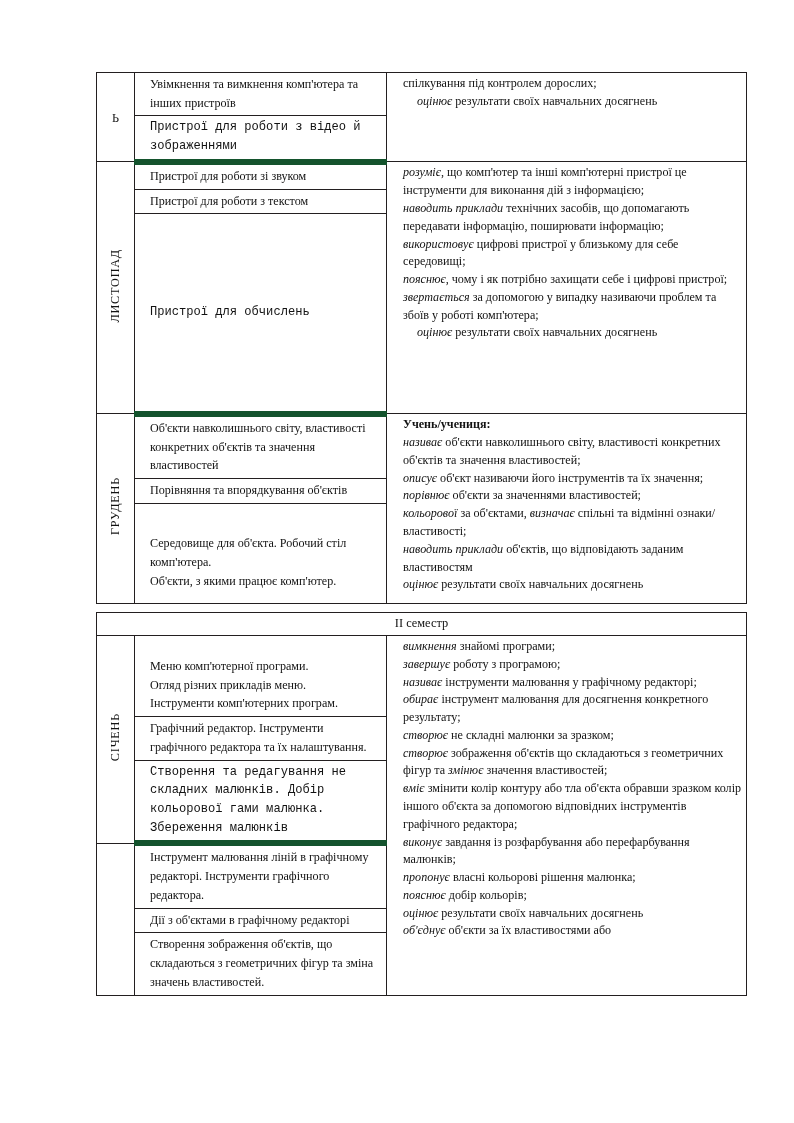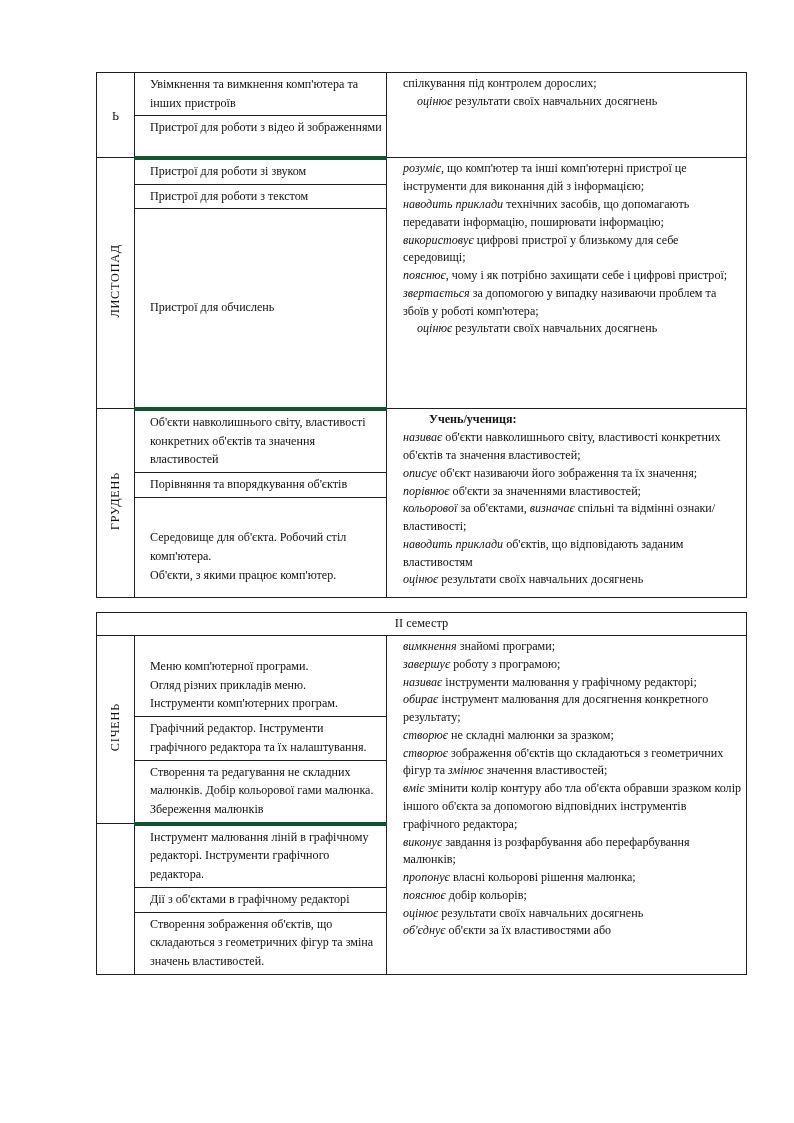--- a/index.html
+++ b/index.html
@@ -81,37 +81,38 @@
     padding-left: 15px;
   }
   td.outcome {
     font-size: 12.1px;
     line-height: 1.47;
     padding-left: 16px;
   }
 
   
   tr.block-end > td {
-    border-bottom: 4px solid #14532d;
+    border-bottom: 6px solid #14532d;
+    font-family: Liberation Mono, monospace;
   }
 
   .sem-head td {
     text-align: center;
     font-size: 12.4px;
     padding: 2px 0 3px 0;
   }
 
   .outcome p {
     margin: 0;
   }
   .outcome .ind {
     text-indent: 14px;
   }
   i { font-style: italic; }
-  b { font-weight: bold; margin-left: 26px; }
+  b { font-weight: bold; }
 </style>
 </head>
 <body>
 
 <div class="page">
 
   <table class="tbl" id="table-sem1">
     <colgroup>
       <col class="c-month">
         <col class="c-topic">
@@ -167,21 +168,21 @@
       <tr>
         <td class="month" rowspan="3">
           <span class="vert">ГРУДЕНЬ</span>
         </td>
         <td class="topic">
           <span>Об'єкти навколишнього світу, властивості конкретних об'єктів та значення властивостей</span>
         </td>
         <td class="outcome" rowspan="3">
           <p><b>Учень/учениця:</b></p>
           <p><i>називає</i><span> об'єкти навколишнього світу, властивості конкретних об'єктів та значення властивостей;</span></p>
-          <p><i>описує</i><span>  об'єкт називаючи його зображення та їх значення;</span></p>
+          <p><i>описує</i><span>  об'єкт називаючи його інструментів та їх значення;</span></p>
           <p><i>порівнює</i><span> об'єкти за значеннями властивостей;</span></p>
           <p><i>кольорової</i><span> за об'єктами, </span><i>визначає</i><span> спільні та відмінні ознаки/властивості;</span></p>
           <p><i>наводить приклади</i><span> об'єктів, що відповідають заданим властивостям</span></p>
           <p><i>оцінює</i><span> результати своїх навчальних досягнень</span></p>
         </td>
       </tr>
       <tr>
         <td class="topic">
           <span>Порівняння та впорядкування об'єктів</span>
         </td>

